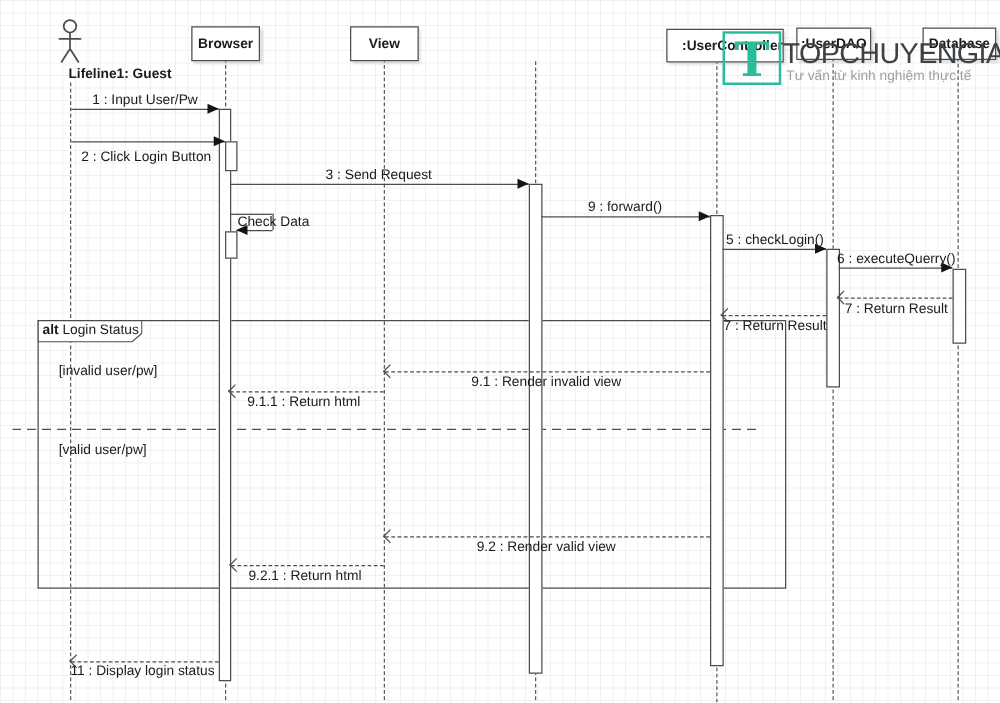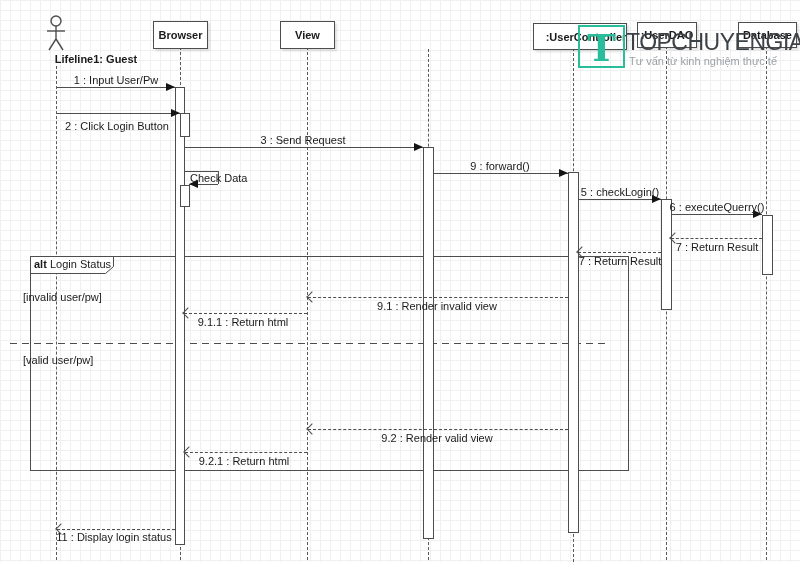--- a/index.html
+++ b/index.html
@@ -29,21 +29,21 @@
     border-bottom:4px solid transparent;border-left:9px solid #141414;z-index:6;}
   .ah-lf{position:absolute;width:0;height:0;border-top:4px solid transparent;
     border-bottom:4px solid transparent;border-right:9px solid #141414;z-index:6;}
   .chev-l{position:absolute;width:7px;height:7px;border-left:1px solid #4d4d4d;
     border-bottom:1px solid #4d4d4d;transform:rotate(45deg);z-index:6;}
   .altframe{position:absolute;border:1px solid #4d4d4d;z-index:2;}
   .altlabel{position:absolute;left:-1px;top:-1px;width:84px;height:18px;z-index:3;}
   .altlabel .lbltext{position:absolute;left:4px;top:2px;font-size:11px;white-space:nowrap;}
   .divider{position:absolute;height:1px;z-index:2;
     background:repeating-linear-gradient(90deg,#4d4d4d 0 7px,transparent 7px 12px);}
-  .guard{position:absolute;font-size:11px;white-space:nowrap;z-index:3;}
+  .guard{position:absolute;font-size:11px;white-space:nowrap;z-index:3;margin-left:24px;}
   .actor-label{position:absolute;transform:translateX(-50%);font-size:11px;font-weight:bold;white-space:nowrap;z-index:4;}
   
   .logo-square{position:absolute;left:578px;top:25px;width:43px;height:39px;
     border:2px solid #29BD9B;z-index:10;display:flex;align-items:center;justify-content:center;}
   .logo-square .t{font-family:"DejaVu Serif", serif;font-weight:bold;font-size:38px;
     color:#29BD9B;line-height:1;margin-top:2px;}
   .logo-word{position:absolute;left:626px;top:29px;font-size:23px;letter-spacing:-0.5px;
     color:#3d4247;font-weight:500;z-index:10;white-space:nowrap;}
   .logo-tag{position:absolute;left:629px;top:55px;font-size:11px;color:#9ba1a6;
     z-index:10;white-space:nowrap;}

